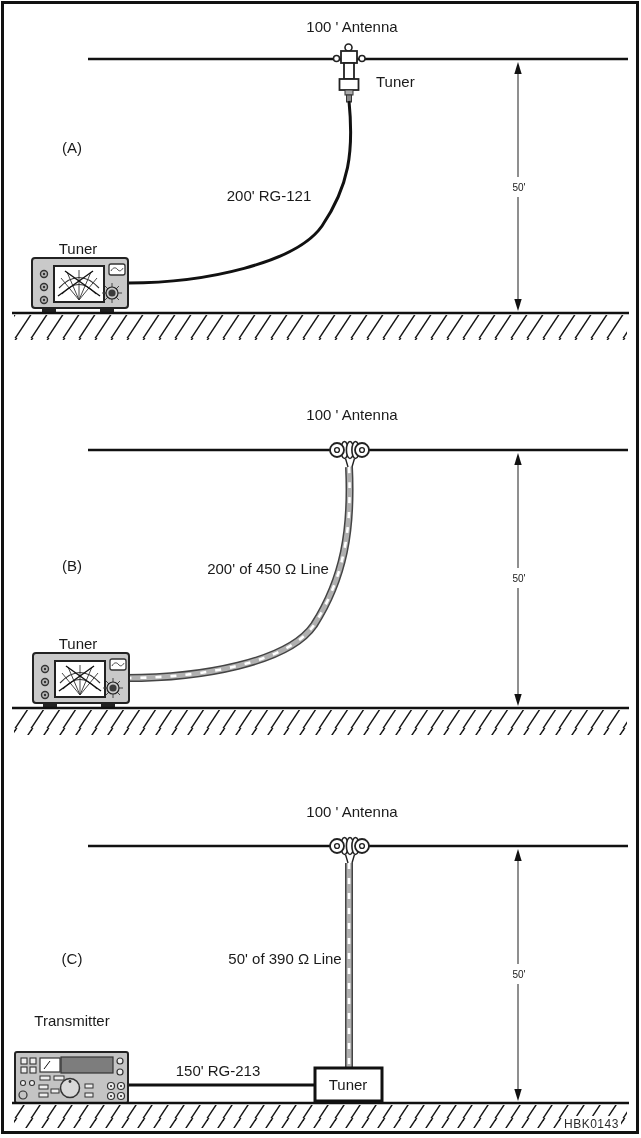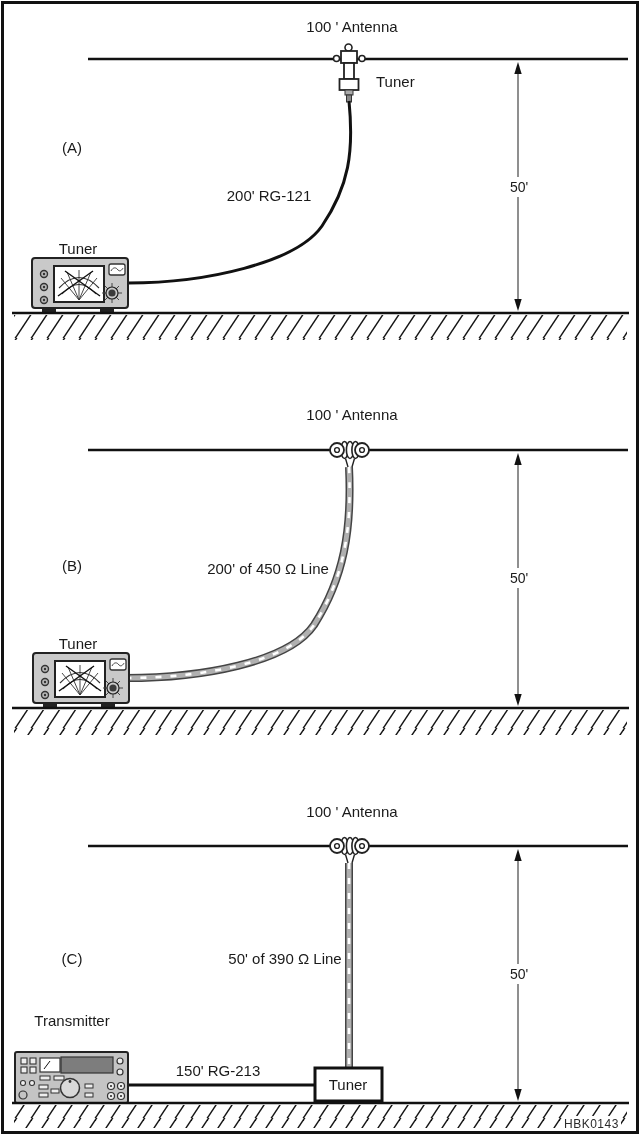--- a/index.html
+++ b/index.html
@@ -18,21 +18,21 @@
   }
   svg.layer{position:absolute;left:0;top:0;}
   .lbl{
     position:absolute;
     font-size:15px;
     line-height:17px;
     white-space:nowrap;
     color:#1a1a1a;
   }
   .lbl.center{transform:translateX(-50%);}
-  .dim{font-size:14px;}
+  .dim{font-size:10px;}
   .figcode{
     font-size:12px;
     color:#2b2b2b;
     background:#fff;
     padding:0 2px;
     letter-spacing:0.5px;
   }
   .tuner-c-label{font-size:15px;}
 </style>
 </head>

